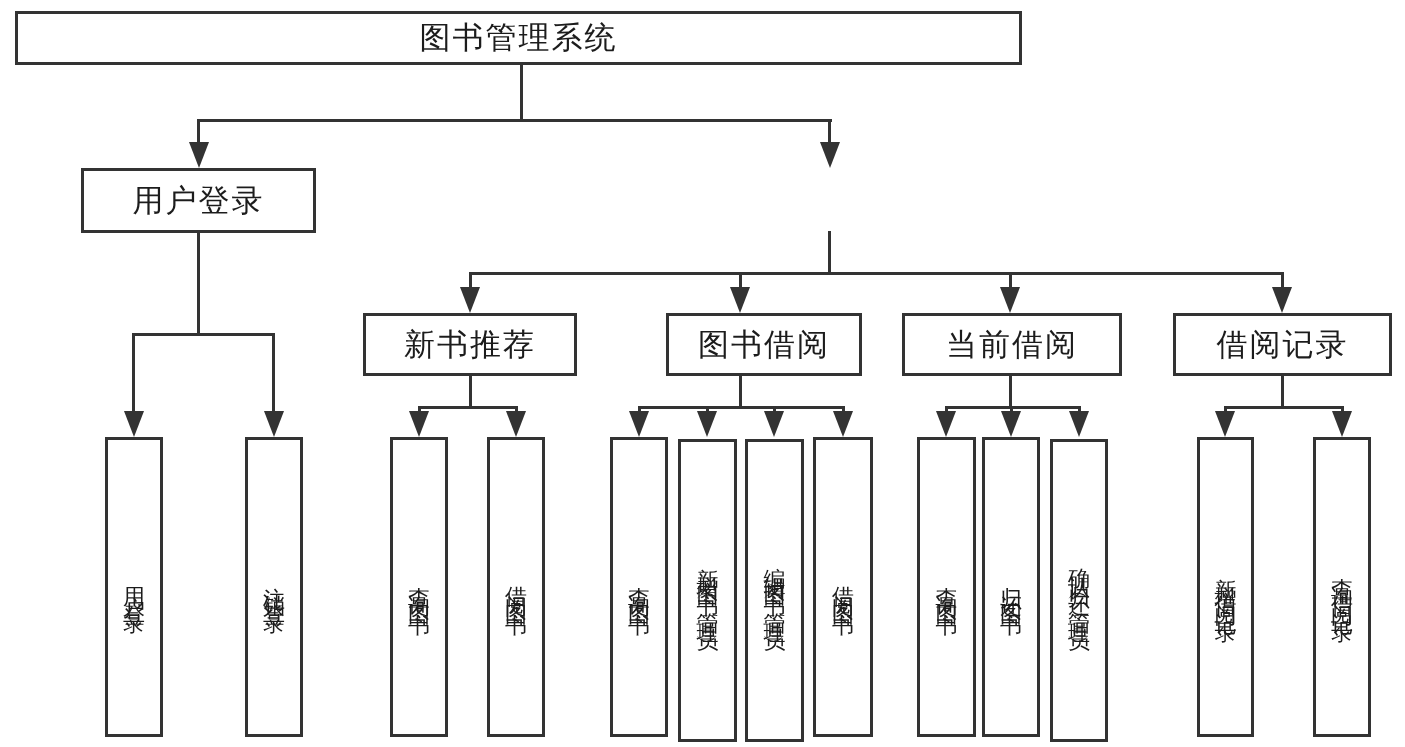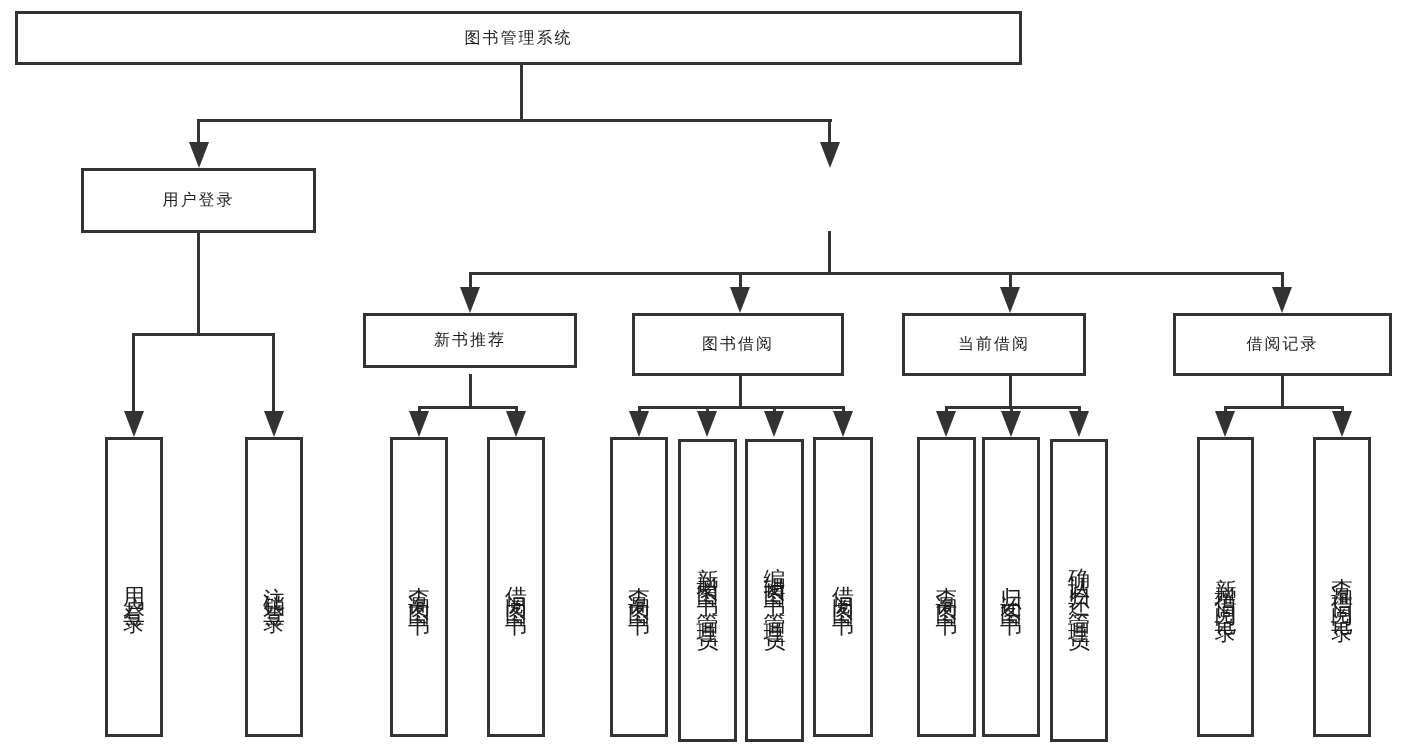--- a/index.html
+++ b/index.html
@@ -20,21 +20,21 @@
     border-right:10px solid transparent;
     border-top:26px solid #333333;
   }
   
   .box{
     position:absolute;box-sizing:border-box;
     border:3px solid #333333;background:#ffffff;
     display:flex;align-items:center;justify-content:center;
     color:#1c1c1c;
   }
-  .hbox{font-size:16px;letter-spacing:2px;}
+  .hbox{font-size:31px;letter-spacing:2px;}
   .vbox span{
     writing-mode:vertical-rl;
     text-orientation:mixed;
     font-size:22px;
     letter-spacing:9px;
     white-space:nowrap;
   }
   .watermark{
     position:absolute;left:1186px;top:713px;
     font-size:19px;letter-spacing:1px;
@@ -108,27 +108,27 @@
   <div class="ah" style="left:1332px;top:411px"></div>
 
   <div class="box hbox" style="left:15px;top:11px;width:1007px;height:54px">
     <span>图书管理系统</span>
   </div>
 
   <div class="box hbox" style="left:81px;top:168px;width:235px;height:65px">
     <span>用户登录</span>
   </div>
 
-  <div class="box hbox" style="left:363px;top:313px;width:214px;height:55px">
+  <div class="box hbox" style="left:363px;top:313px;width:214px;height:63px">
     <span>新书推荐</span>
   </div>
-  <div class="box hbox" style="left:632px;top:313px;width:212px;height:63px">
+  <div class="box hbox" style="left:666px;top:313px;width:196px;height:63px">
     <span>图书借阅</span>
   </div>
-  <div class="box hbox" style="left:902px;top:313px;width:184px;height:63px">
+  <div class="box hbox" style="left:902px;top:313px;width:220px;height:63px">
     <span>当前借阅</span>
   </div>
   <div class="box hbox" style="left:1173px;top:313px;width:219px;height:63px">
     <span>借阅记录</span>
   </div>
 
   <div class="box vbox" style="left:105px;top:437px;width:58px;height:300px">
     <span>用户登录</span>
   </div>
   <div class="box vbox" style="left:245px;top:437px;width:58px;height:300px">

